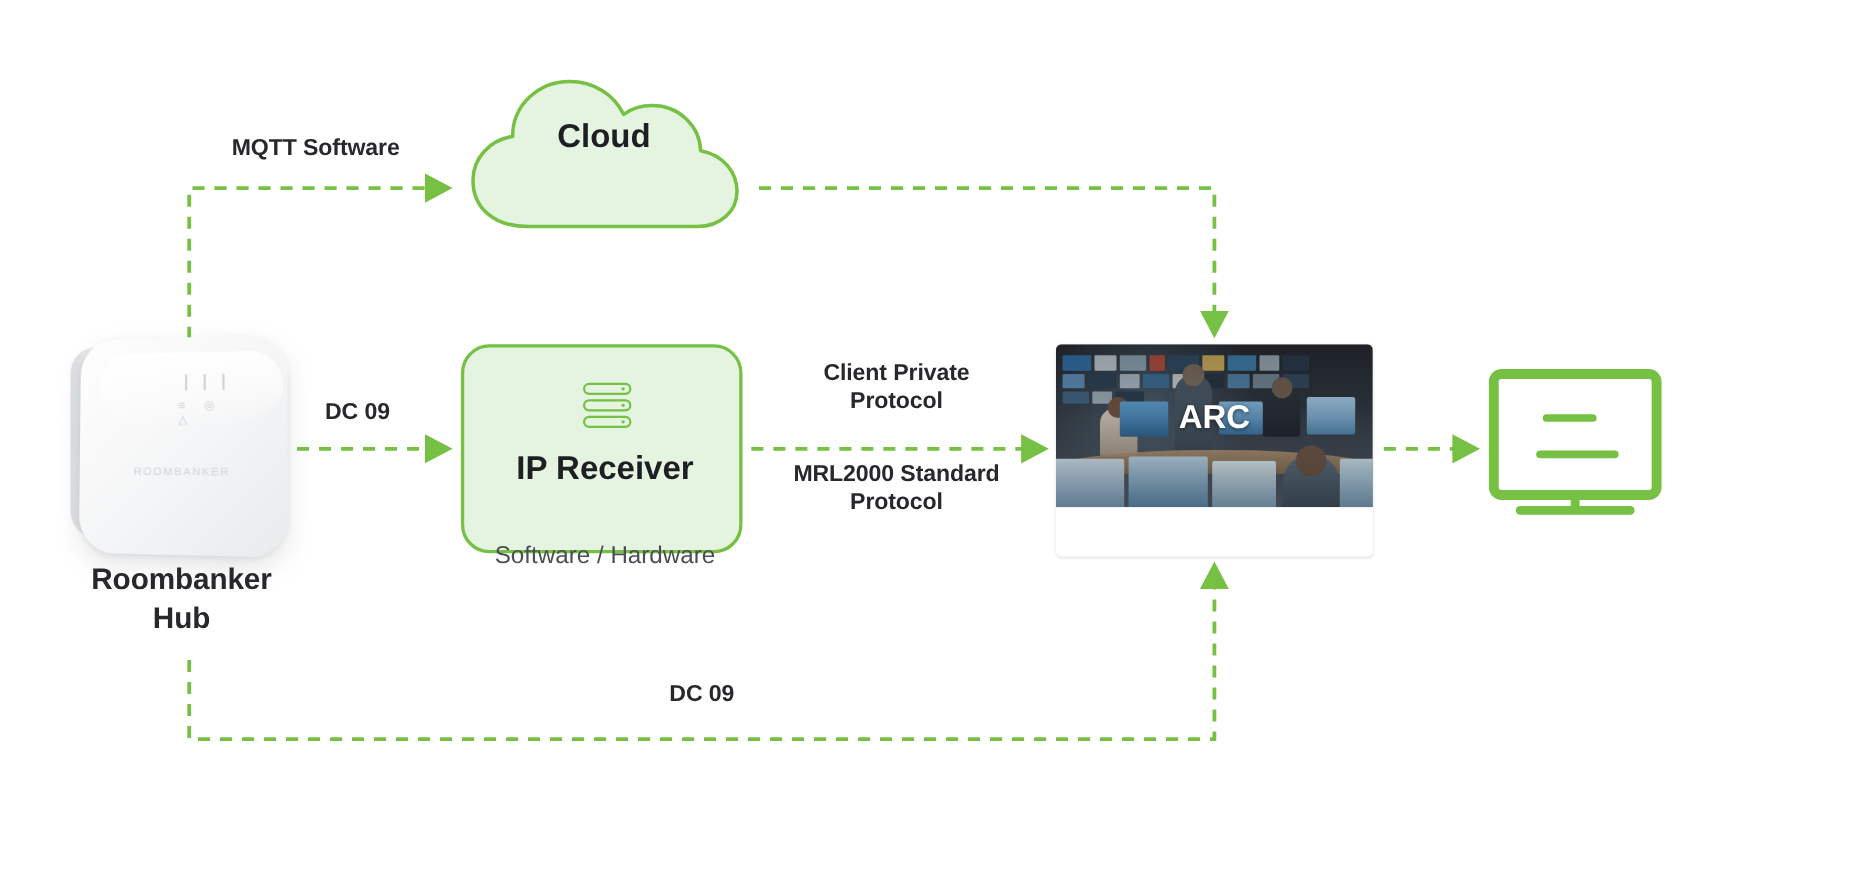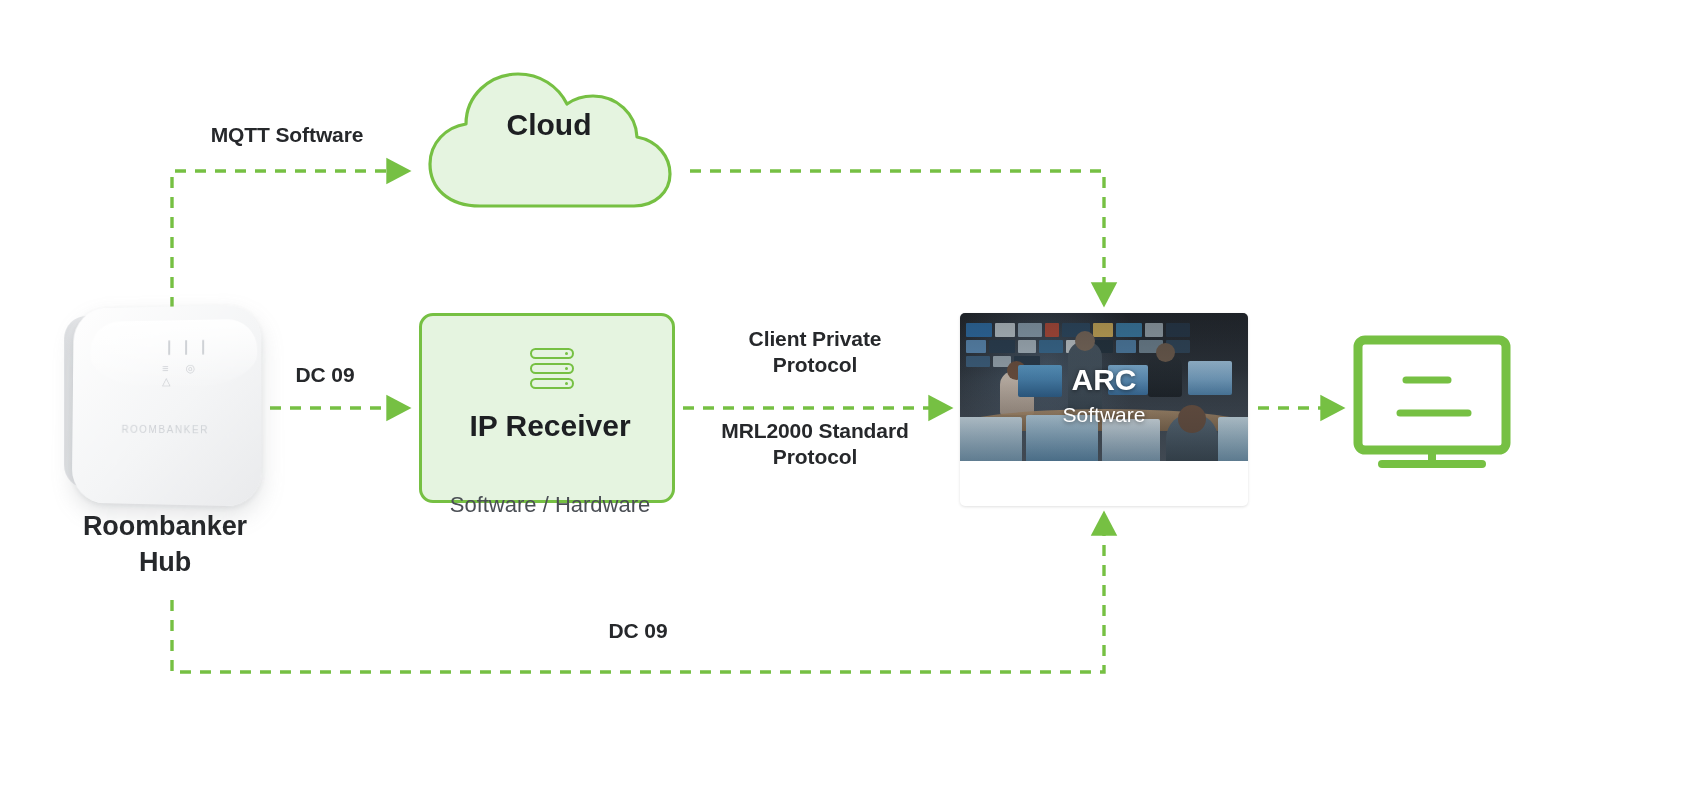--- a/index.html
+++ b/index.html
@@ -75,21 +75,21 @@
     font-size: 30px; font-weight: bold; color:#1d1f22;
   }
   .cloud-sub {
     position:absolute; left:0; top: 100px; width: 262px; text-align:center;
     font-size: 22px; font-weight: normal; color:#4b4f55;
   }
 
   
   #ipr {
     left: 419px; top: 313px; width: 256px; height: 190px;
-    border: 3px solid #76c043; border-radius: 14px;
+    border: 3px solid #76c043; border-radius: 26px;
     background: #e5f4e0;
   }
   .ipr-icon { position:absolute; left: 108px; top: 32px; width: 44px; height: 44px; }
   .ipr-icon span {
     position:absolute; left:0; width: 44px; height: 11px;
     border: 2.6px solid #76c043; border-radius: 6px; background:#e5f4e0;
   }
   .ipr-icon span:nth-child(1){ top: 0; }
   .ipr-icon span:nth-child(2){ top: 15px; }
   .ipr-icon span:nth-child(3){ top: 30px; }
@@ -291,21 +291,20 @@
       <div class="arc-scr" style="left:142px; top:106px; width:58px; height:44px; background:linear-gradient(180deg,#dbe7ee,#86aac4);"></div>
       <div class="arc-person" style="left:206px; top:100px; width:52px; height:50px;
            background:linear-gradient(180deg,#5d6f7e,#3f4e5a); border-radius:26px 26px 0 0;"></div>
       <div class="arc-person" style="left:218px; top:92px; width:28px; height:28px;
            background:#6b5344; border-radius:50%;"></div>
       <div class="arc-scr" style="left:258px; top:104px; width:36px; height:46px; background:linear-gradient(180deg,#cbdfea,#7aa4c0);"></div>
 
       <div class="arc-overlay"></div>
     </div>
     <div class="arc-title">ARC</div>
-    <div class="arc-sub">Software</div>
   </div>
 
   <div class="abs" id="monitor">
     <svg width="160" height="135" viewBox="0 0 160 135" xmlns="http://www.w3.org/2000/svg">
       <rect x="6" y="6" width="148" height="110" rx="7" ry="7" fill="none" stroke="#76c043" stroke-width="9"></rect>
       <line x1="54" y1="46" x2="96" y2="46" stroke="#76c043" stroke-width="7" stroke-linecap="round"></line>
       <line x1="48" y1="79" x2="116" y2="79" stroke="#76c043" stroke-width="7" stroke-linecap="round"></line>
       <line x1="80" y1="116" x2="80" y2="128" stroke="#76c043" stroke-width="8"></line>
       <line x1="30" y1="130" x2="130" y2="130" stroke="#76c043" stroke-width="8" stroke-linecap="round"></line>
     </svg>

